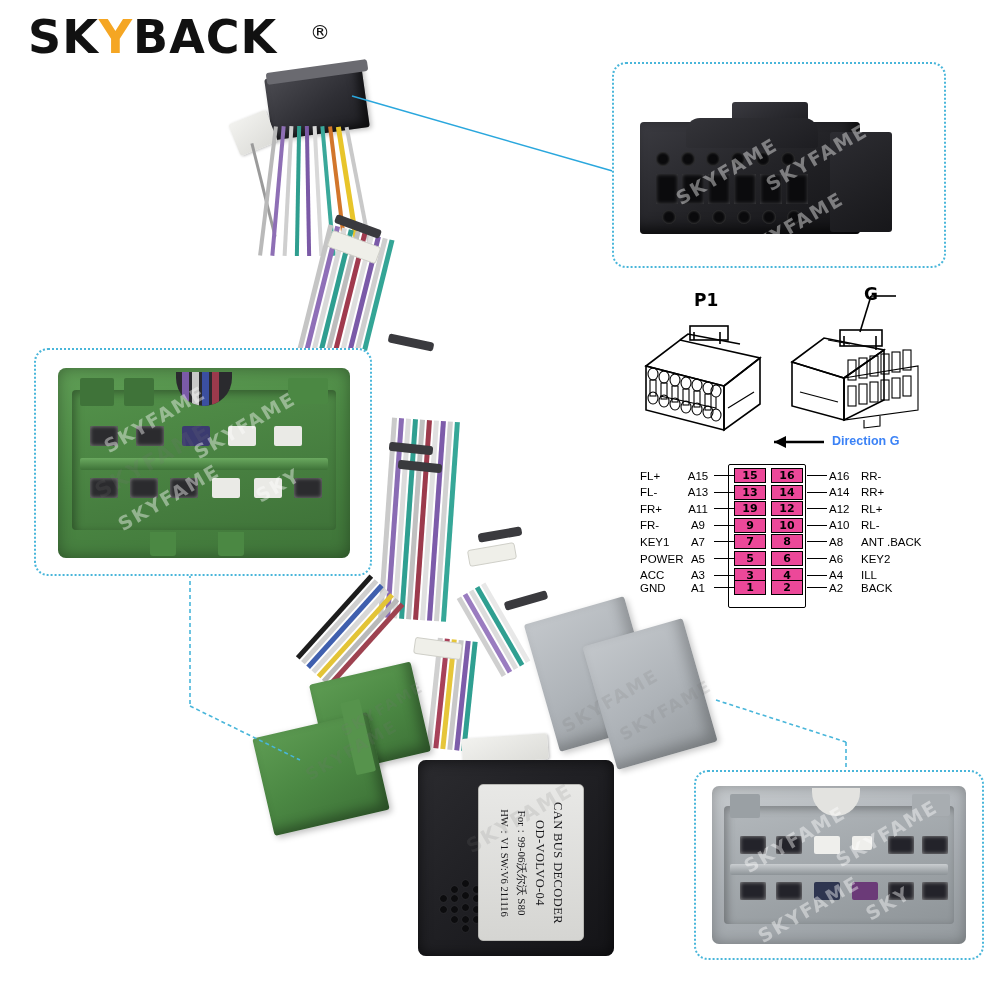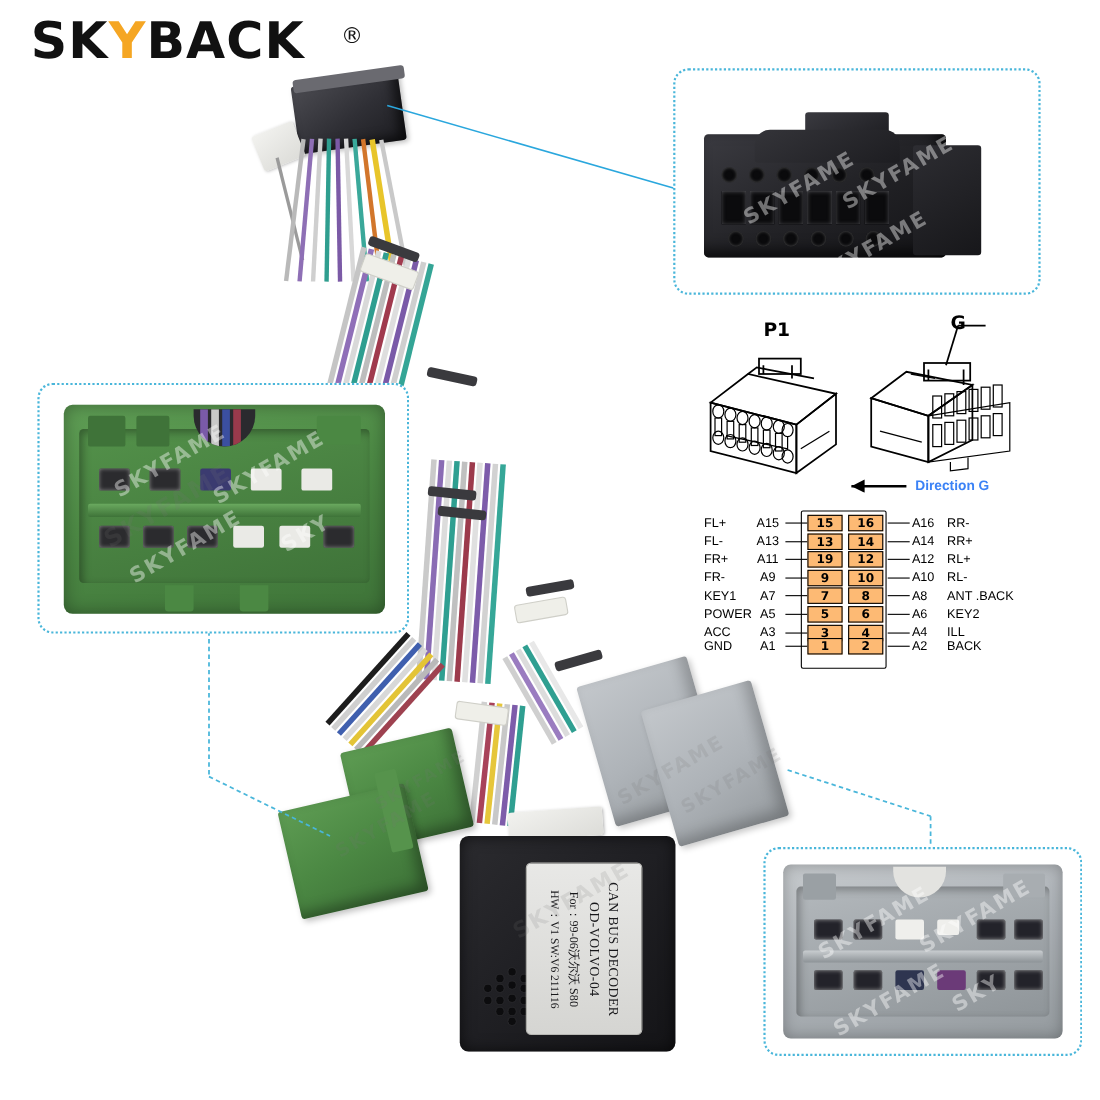--- a/index.html
+++ b/index.html
@@ -49,21 +49,21 @@
   .dlabel .l4{font-size:10.5px;}
   .dlabel .row{display:block;margin:3px 0;white-space:nowrap;}
 
   
   .pinout{position:absolute;left:640px;top:468px;width:310px;height:135px;
           font-family:"Liberation Sans",sans-serif;color:#000;}
   .pinrow{position:absolute;left:0;width:100%;height:15px;display:flex;align-items:center;}
   .pl-name{width:44px;text-align:left;font-size:11.5px;}
   .pl-code{width:28px;text-align:center;font-size:11.5px;}
   .pl-dash{flex:0 0 20px;height:1px;background:#000;margin:0 0 0 2px;}
-  .pcell{width:30px;height:13px;border:1.6px solid #000;background:#fdba74;
+  .pcell{width:30px;height:13px;border:1.6px solid #000;background:#ec4899;
          display:flex;align-items:center;justify-content:center;
          font-size:11px;font-weight:bold;font-family:"DejaVu Sans",sans-serif;}
   .pgap{width:5px;}
   .pr-dash{flex:0 0 20px;height:1px;background:#000;margin:0 2px 0 0;}
   .pr-code{width:26px;text-align:left;font-size:11.5px;}
   .pr-name{flex:1;text-align:left;font-size:11.5px;padding-left:6px;}
   .pinbody{position:absolute;left:88px;top:-4px;width:76px;height:142px;
            border:1.8px solid #000;border-radius:2px;pointer-events:none;}
 
   

